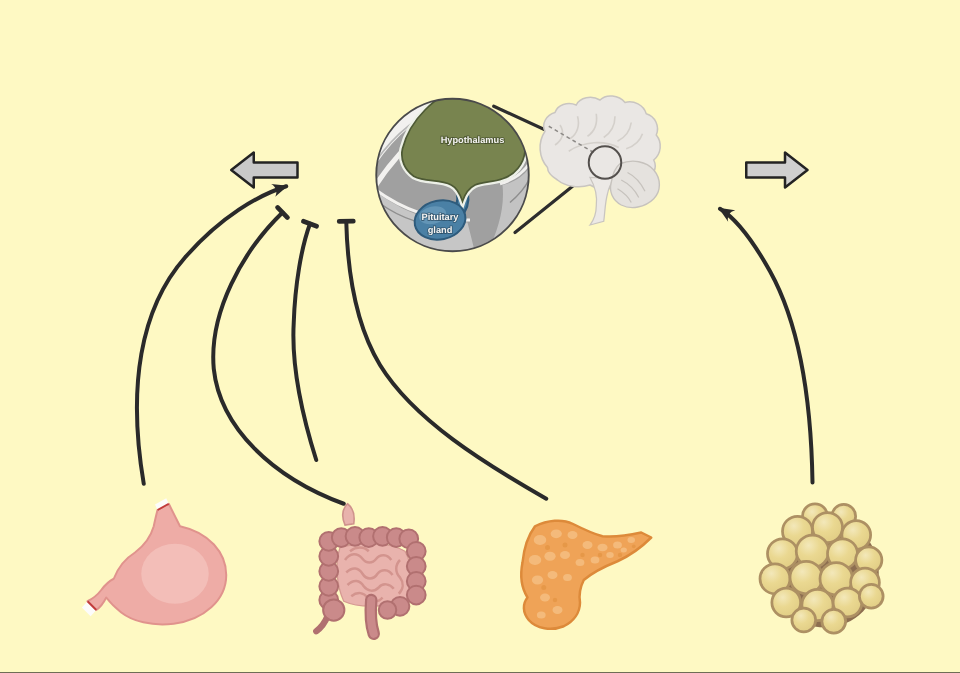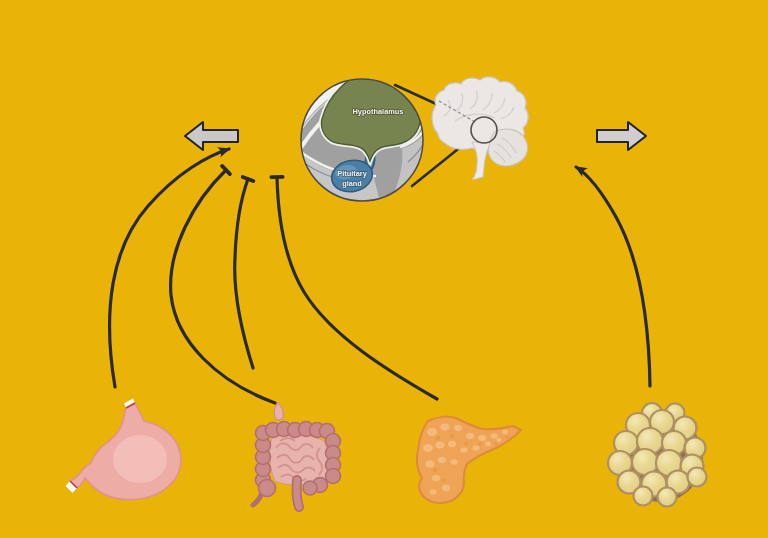--- a/index.html
+++ b/index.html
@@ -1,16 +1,16 @@
 <!DOCTYPE html>
 <html><head>
 <meta charset="utf-8">
 <style>
   html,body{margin:0;padding:0;background:#000;}
-  #stage{position:relative;width:768px;height:538px;background:#eab308;overflow:hidden;
+  #stage{position:relative;width:768px;height:538px;background:#fef9c3;overflow:hidden;
          font-family:"Liberation Sans", sans-serif;}
   svg{position:absolute;left:0;top:0;display:block;}
   text{font-family:"Liberation Sans", sans-serif;}
 </style>
 </head>
 <body>
 
 <div id="stage">
 <svg width="768" height="538" viewBox="0 0 768 538">
   <defs>

